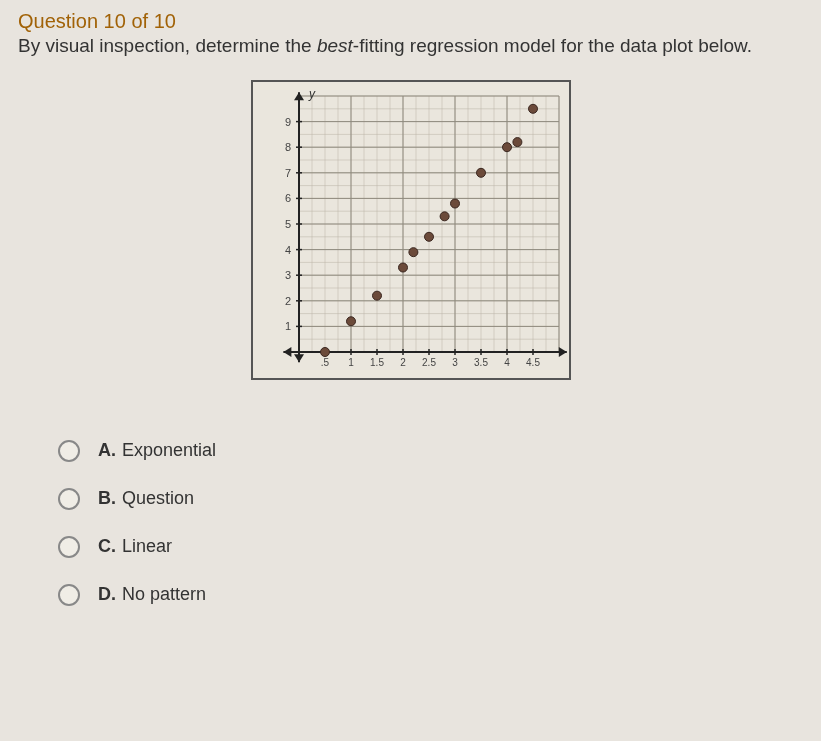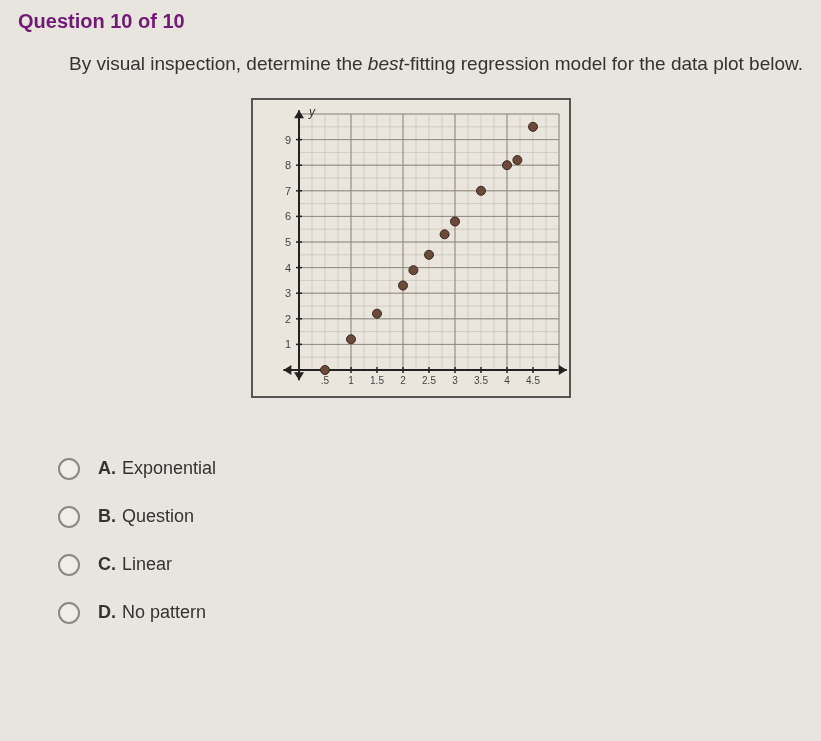--- a/index.html
+++ b/index.html
@@ -7,31 +7,29 @@
       width: 821px;
       height: 741px;
       background: #e8e4de;
       font-family: Arial, sans-serif;
       padding: 10px 18px;
       color: #222;
       position: relative;
       overflow: hidden;
     }
     .question-header {
-      font-weight: bold;
+      font-weight: normal;
       font-size: 20px;
-      color: #701a75;
-      margin-bottom: 18px;
+      color: #a16207;
     }
     .question-text {
       font-size: 19px;
       color: #333;
       line-height: 1.4;
       margin-bottom: 20px;
-      text-align: right;
     }
     .italic { font-style: italic; }
     .chart-wrap {
       display: flex;
       justify-content: center;
       margin-bottom: 60px;
     }
     .chart-box {
       width: 320px;
       height: 300px;

